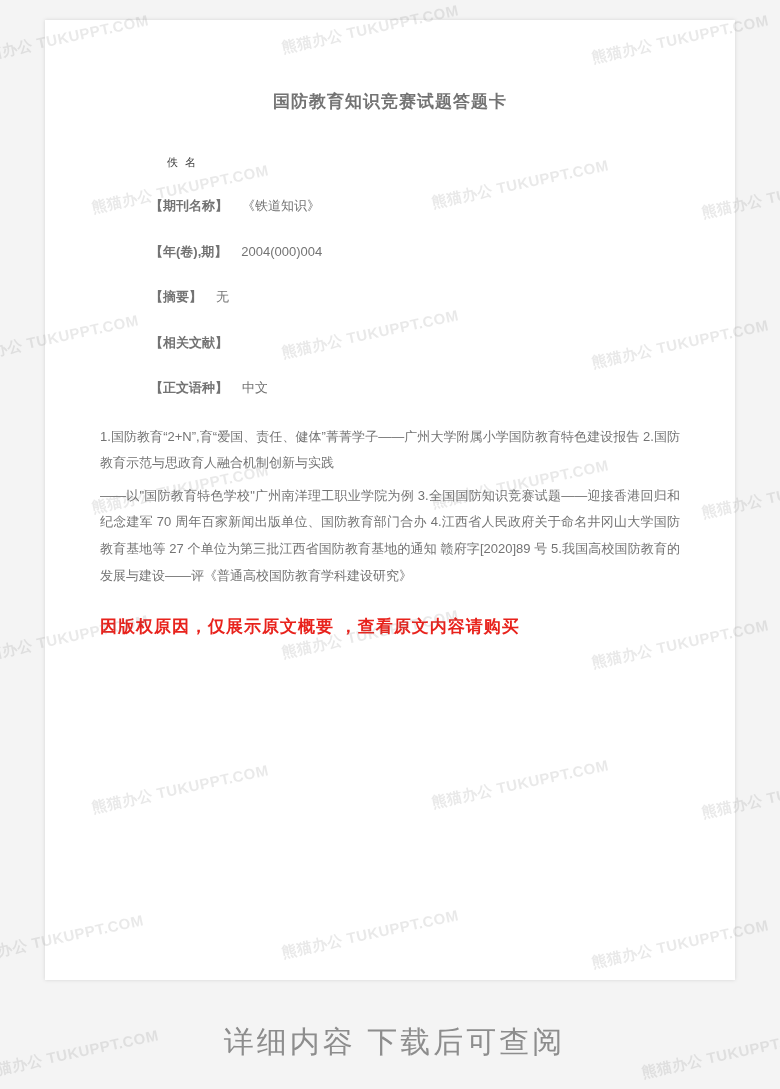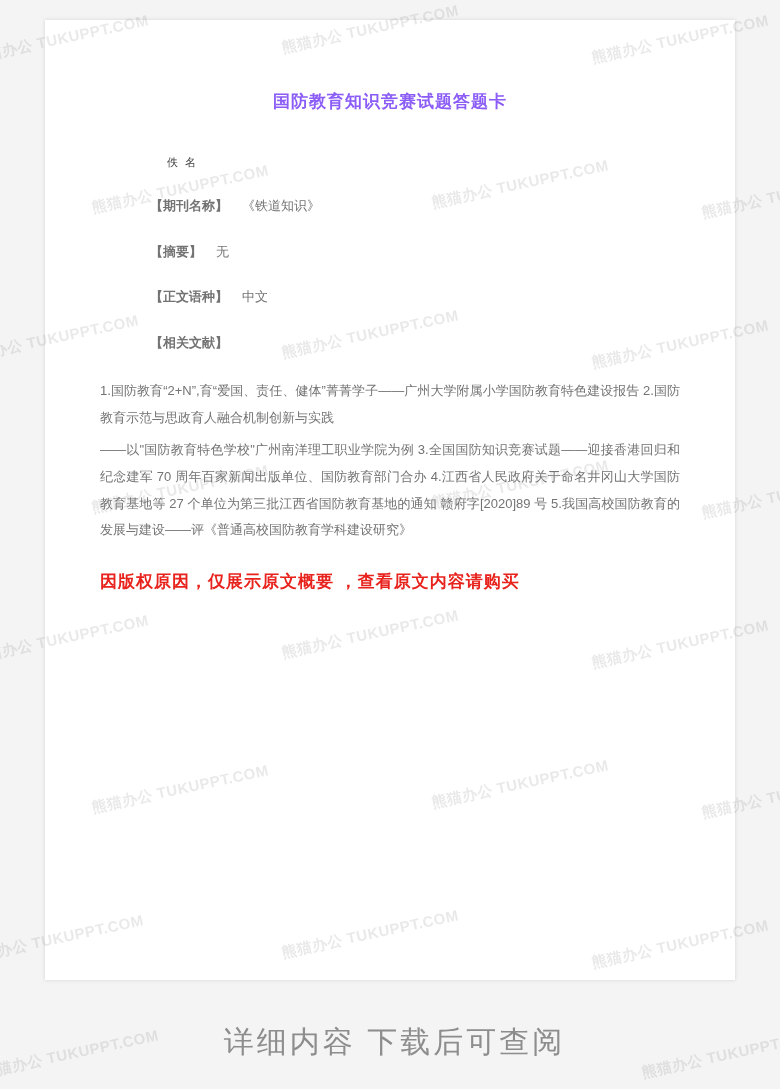--- a/index.html
+++ b/index.html
@@ -50,21 +50,21 @@
     position: absolute;
     left: 0; top: 0; right: 0; bottom: 0;
     padding: 70px 55px 0 55px;
     box-sizing: border-box;
   }
 
   .doc-title {
     text-align: center;
     font-size: 17px;
     font-weight: bold;
-    color: #8b5cf6;
+    color: #737373;
     letter-spacing: 1px;
     margin: 0 0 42px 0;
     font-family: "Liberation Sans", sans-serif;
   }
 
   .author-line {
     font-size: 11px;
     color: #444;
     margin: 0 0 26px 67px;
     letter-spacing: 2px;
@@ -155,27 +155,30 @@
   <div class="doc-body">
 
     <h1 class="doc-title">国防教育知识竞赛试题答题卡</h1>
 
     <div class="author-line">佚 名</div>
 
     <div class="meta-row">
       <span class="meta-key">【期刊名称】</span><span class="meta-val">《铁道知识》</span>
     </div>
     <div class="meta-row">
+      <span class="meta-key">【年(卷),期】</span><span class="meta-val">2004(000)004</span>
+    </div>
+    <div class="meta-row">
       <span class="meta-key">【摘要】</span><span class="meta-val">无</span>
+    </div>
+    <div class="meta-row no-val">
+      <span class="meta-key">【相关文献】</span>
     </div>
     <div class="meta-row">
       <span class="meta-key">【正文语种】</span><span class="meta-val">中文</span>
-    </div>
-    <div class="meta-row no-val">
-      <span class="meta-key">【相关文献】</span>
     </div>
 
     <div class="ref-block">1.国防教育“2+N”,育“爱国、责任、健体”菁菁学子——广州大学附属小学国防教育特色建设报告 2.国防教育示范与思政育人融合机制创新与实践</div>
     <div class="ref-block">——以"国防教育特色学校"广州南洋理工职业学院为例 3.全国国防知识竞赛试题——迎接香港回归和纪念建军 70 周年百家新闻出版单位、国防教育部门合办 4.江西省人民政府关于命名井冈山大学国防教育基地等 27 个单位为第三批江西省国防教育基地的通知 赣府字[2020]89 号 5.我国高校国防教育的发展与建设——评《普通高校国防教育学科建设研究》</div>
 
     <div class="notice">因版权原因，仅展示原文概要 ，查看原文内容请购买</div>
 
   </div>
 </div>
 

